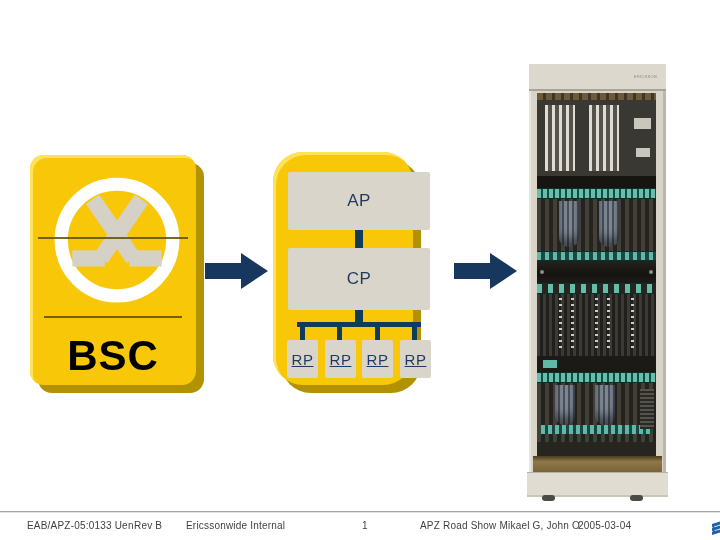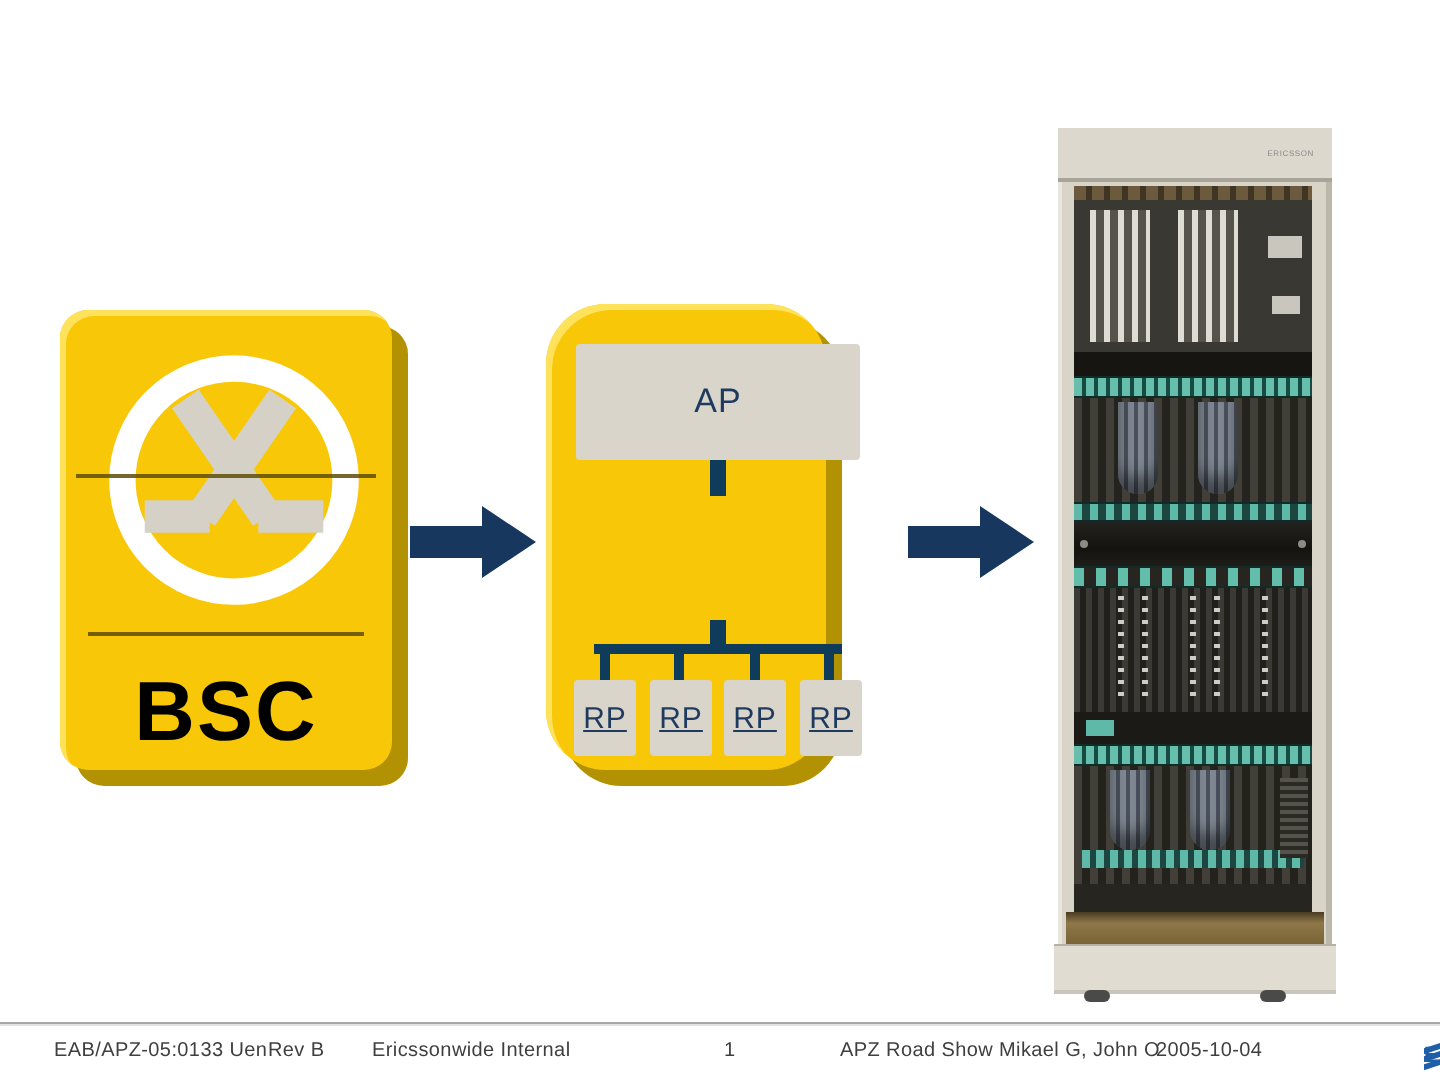--- a/index.html
+++ b/index.html
@@ -144,20 +144,23 @@
     <svg viewBox="0 0 64 40" width="64" height="40">
       <polygon points="0,12 36,12 36,2 63,20 36,38 36,28 0,28" fill="#17375E"></polygon>
     </svg>
   </div>
 
   <div class="ybox apz-box">
     <div class="gbox ap">
       <span>AP</span>
     </div>
     <div class="conn conn-ap-cp"></div>
+    <div class="gbox cp">
+      <span>CP</span>
+    </div>
     <div class="conn conn-cp-bus"></div>
     <div class="conn bus"></div>
     <div class="conn stub s1"></div>
     <div class="conn stub s2"></div>
     <div class="conn stub s3"></div>
     <div class="conn stub s4"></div>
     <div class="gbox rp r1">
       <span>RP</span>
     </div>
     <div class="gbox rp r2">
@@ -227,21 +230,21 @@
     <div class="rack-foot f2"></div>
   </div>
 
   <div class="footer-rule"></div>
   <div class="footer">
     <span class="f-doc">EAB/APZ-05:0133 Uen</span>
     <span class="f-rev">Rev B</span>
     <span class="f-class">Ericssonwide Internal</span>
     <span class="f-page">1</span>
     <span class="f-title">APZ Road Show Mikael G, John O</span>
-    <span class="f-date">2005-10-04</span>
+    <span class="f-date">2005-03-04</span>
     <span class="brand">
       <span class="brand-text">ERICSSON</span>
       <span class="brand-bars">
           <i></i>
           <i></i>
           <i></i>
         </span>
     </span>
   </div>
 

